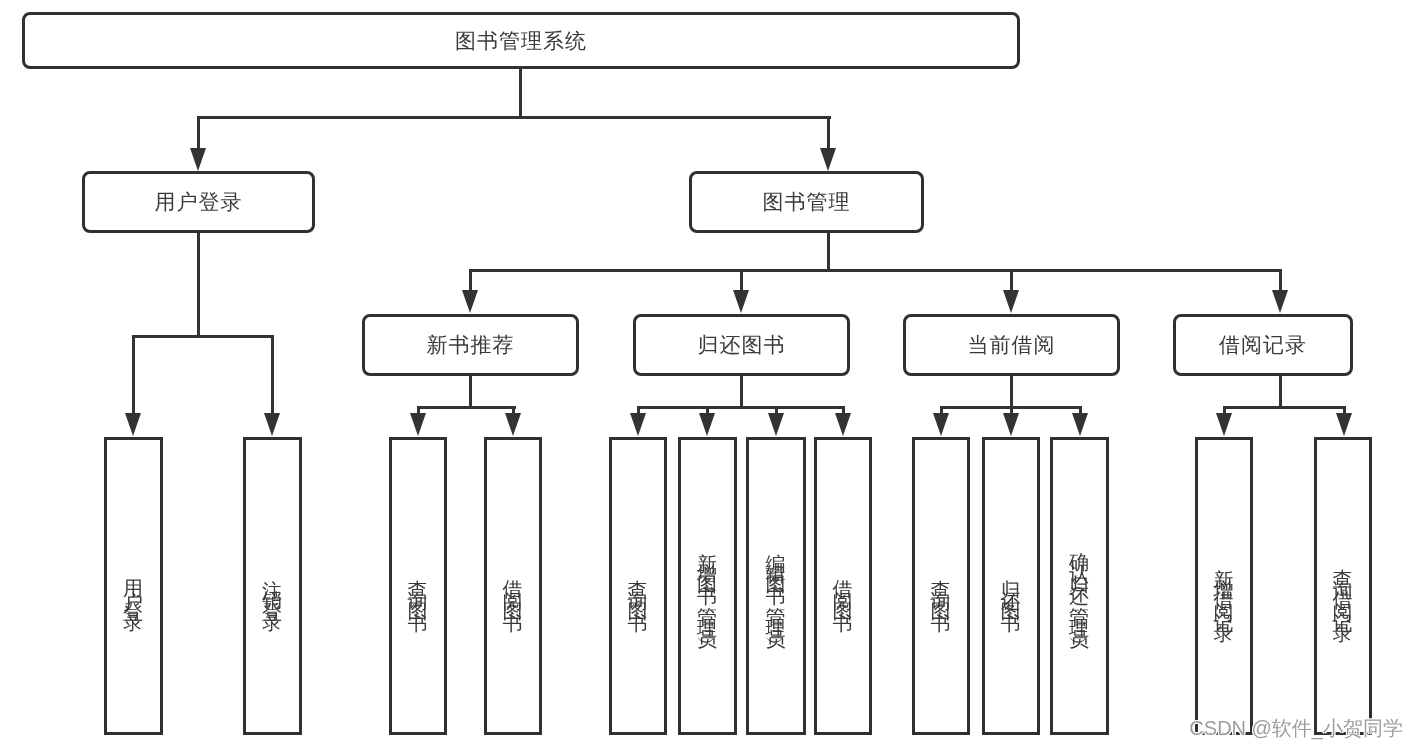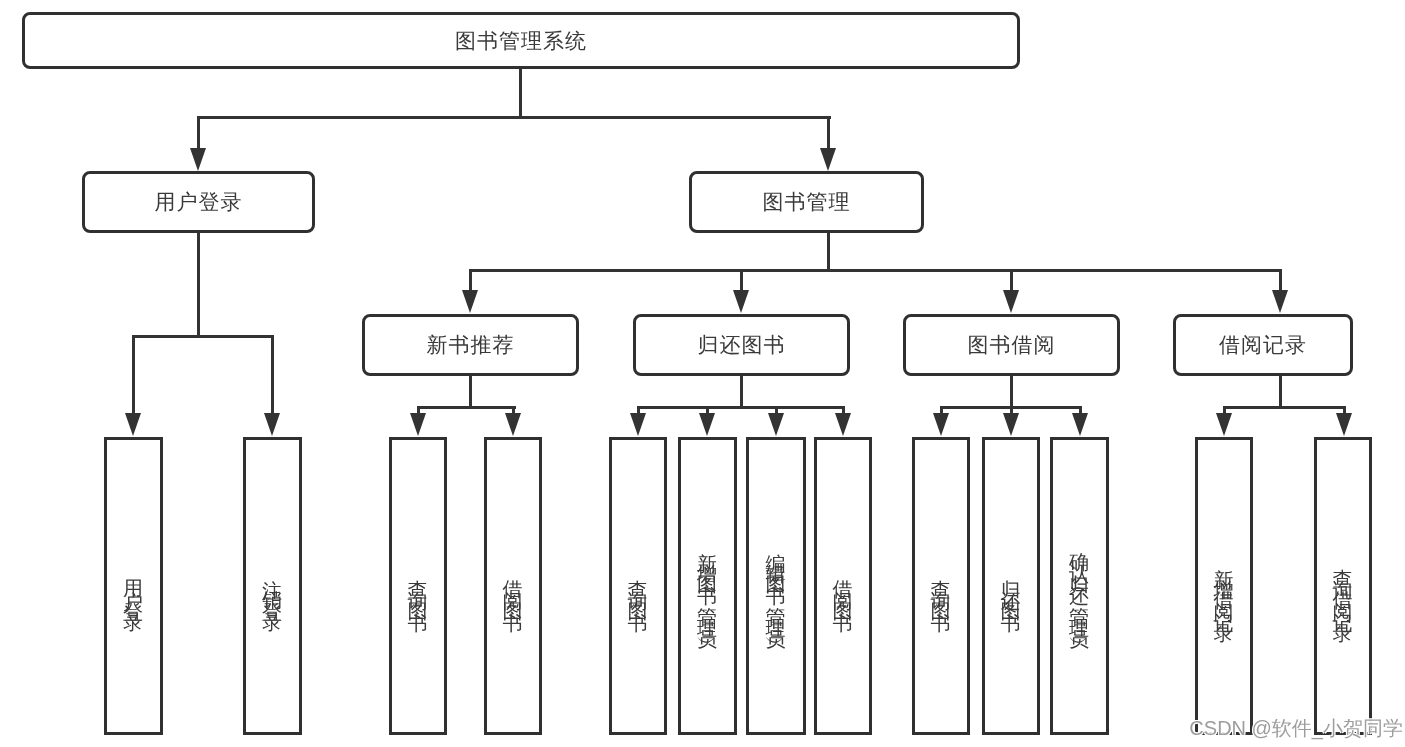--- a/index.html
+++ b/index.html
@@ -120,21 +120,21 @@
     <span>图书管理</span>
   </div>
 
   <div class="box box-h" style="left:362px;top:314px;width:217px;height:62px">
     <span>新书推荐</span>
   </div>
   <div class="box box-h" style="left:633px;top:314px;width:217px;height:62px">
     <span>归还图书</span>
   </div>
   <div class="box box-h" style="left:903px;top:314px;width:217px;height:62px">
-    <span>图书借阅</span>
+    <span>当前借阅</span>
   </div>
   <div class="box box-h" style="left:1173px;top:314px;width:180px;height:62px">
     <span>借阅记录</span>
   </div>
 
   <div class="box box-v" style="left:104px;top:437px;width:59px;height:298px">
     <span class="vtext">用户登录</span>
   </div>
   <div class="box box-v" style="left:243px;top:437px;width:59px;height:298px">
     <span class="vtext">注销登录</span>

